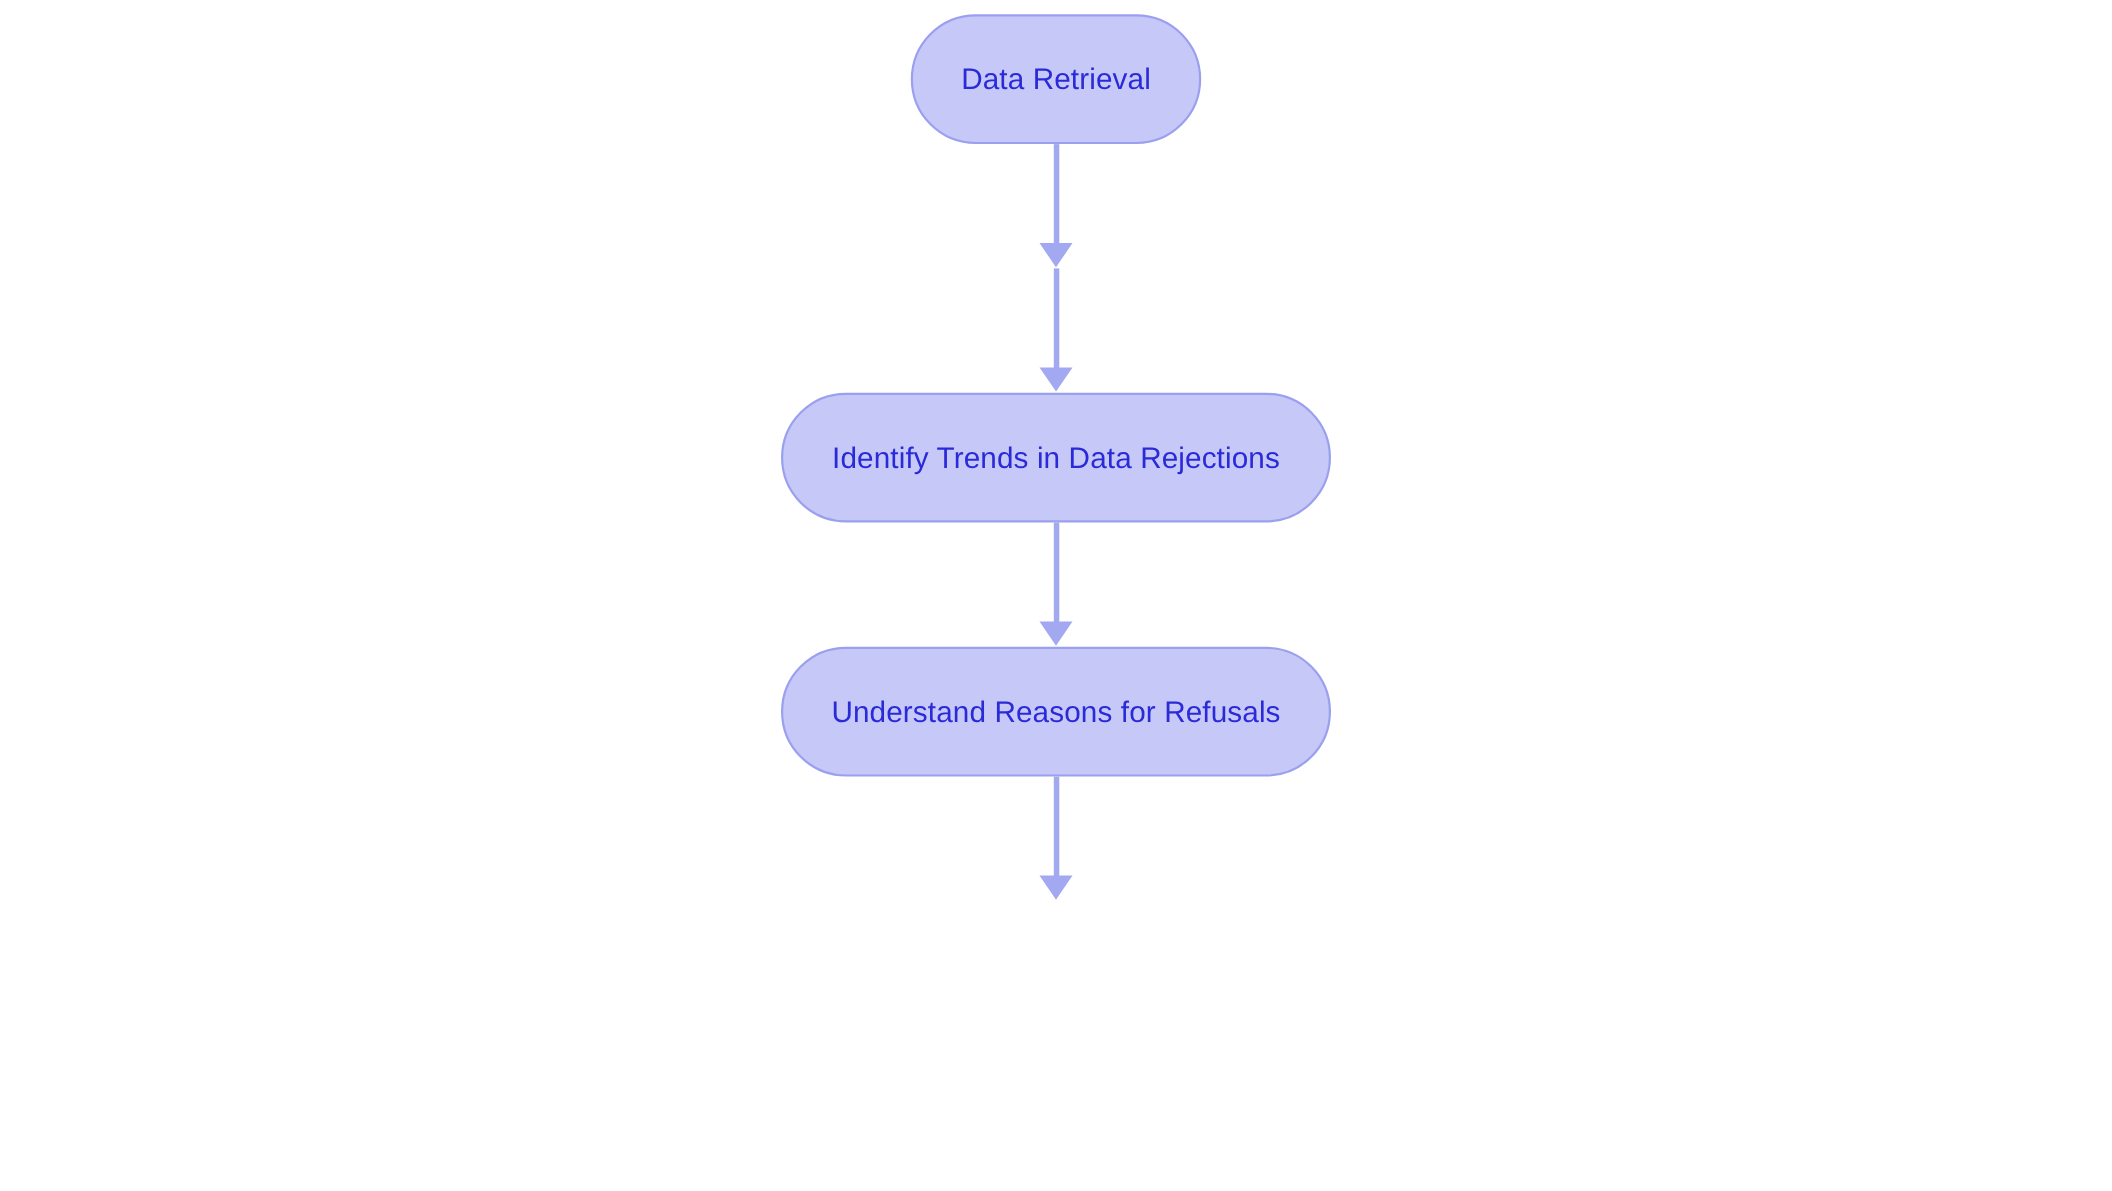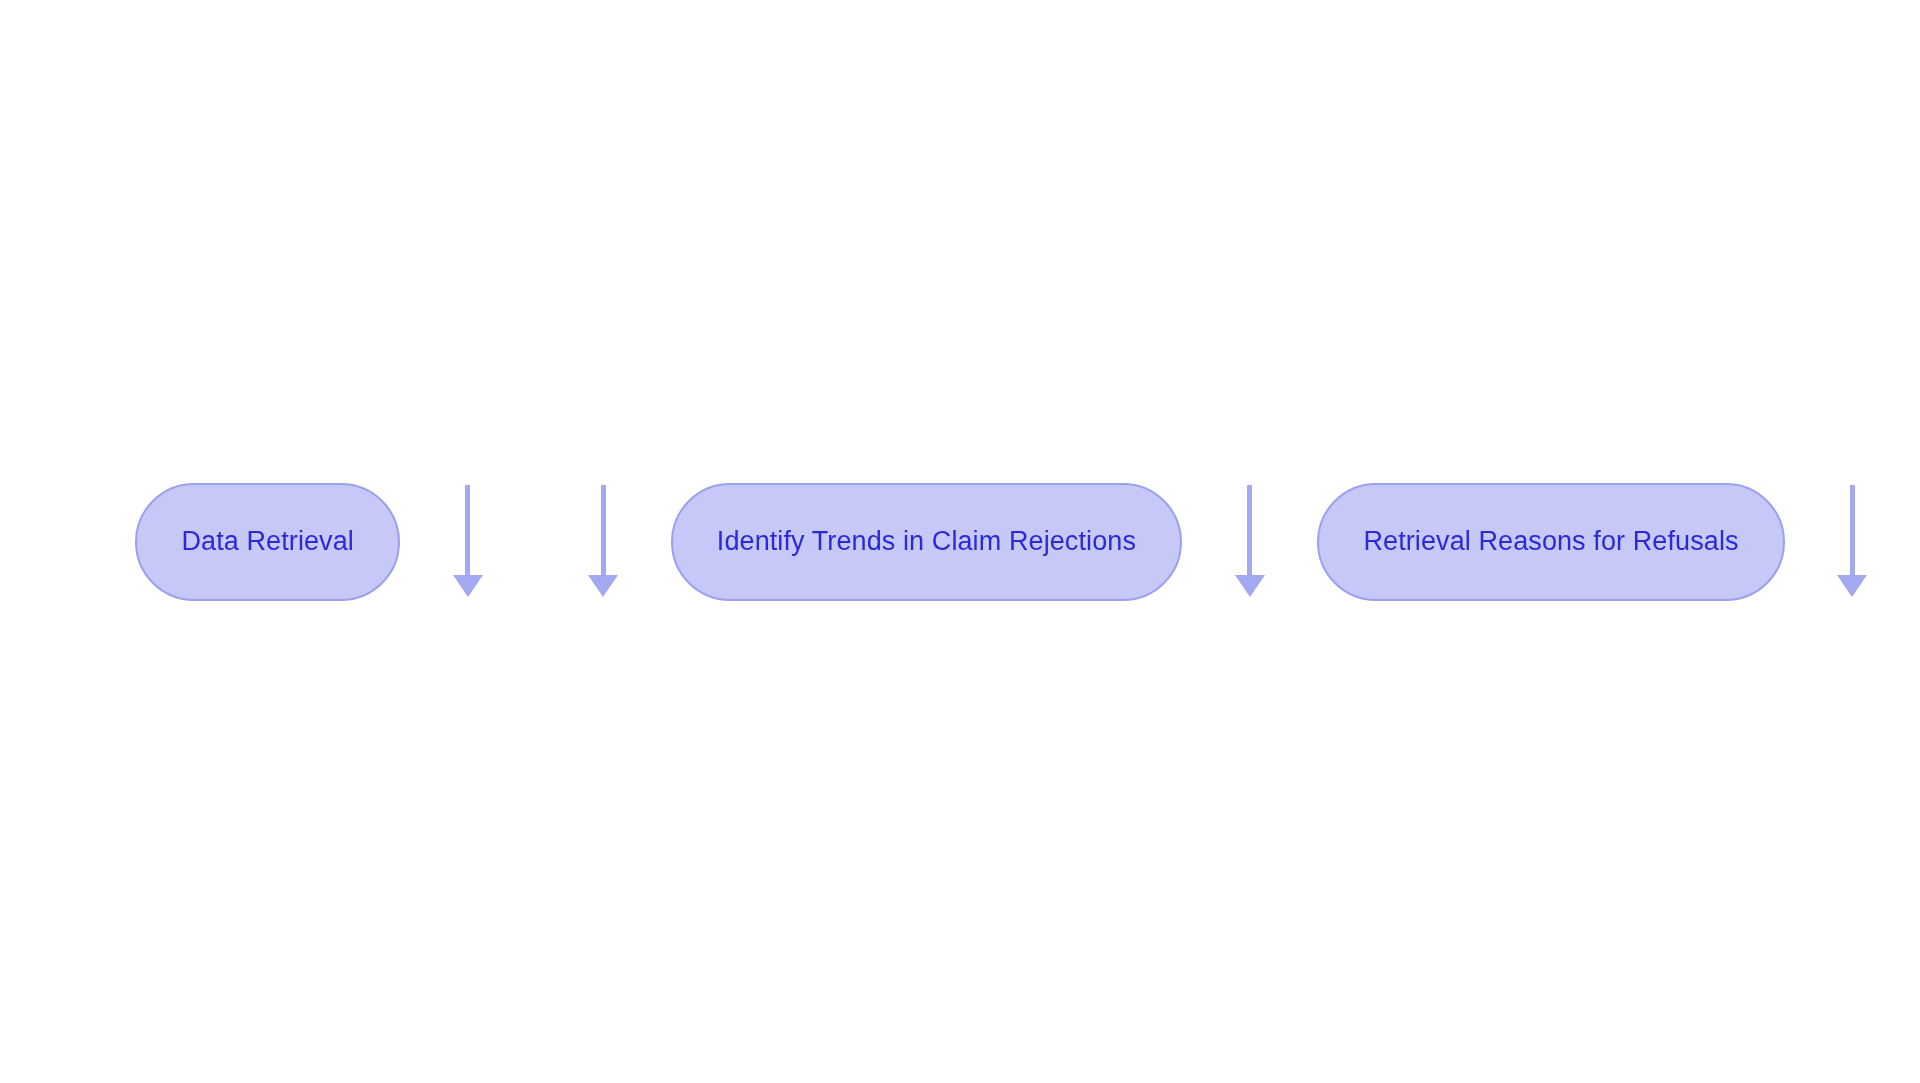--- a/index.html
+++ b/index.html
@@ -14,21 +14,21 @@
     font-family: "Liberation Sans", "DejaVu Sans", sans-serif;
     overflow: hidden;
   }
 
   #flowchart-canvas {
     position: relative;
     width: 1920px;
     height: 1083px;
     background: #ffffff;
     display: flex;
-    flex-direction: row;
+    flex-direction: column;
     align-items: center;
   }
 
   .flow-row {
     display: flex;
     justify-content: center;
     align-items: center;
     width: 100%;
   }
 
@@ -111,34 +111,34 @@
 
   <div class="flow-row">
     <div class="flow-connector">
       <div class="connector-line"></div>
       <div class="connector-arrowhead"></div>
     </div>
   </div>
 
   <div class="flow-row">
     <div class="flow-node node-w3">
-      <span class="flow-node-label">Identify Trends in Claim Rejections</span>
+      <span class="flow-node-label">Identify Trends in Data Rejections</span>
     </div>
   </div>
 
   <div class="flow-row">
     <div class="flow-connector">
       <div class="connector-line"></div>
       <div class="connector-arrowhead"></div>
     </div>
   </div>
 
   <div class="flow-row">
     <div class="flow-node node-w4">
-      <span class="flow-node-label">Retrieval Reasons for Refusals</span>
+      <span class="flow-node-label">Understand Reasons for Refusals</span>
     </div>
   </div>
 
   <div class="flow-row">
     <div class="flow-connector">
       <div class="connector-line"></div>
       <div class="connector-arrowhead"></div>
     </div>
   </div>
 

